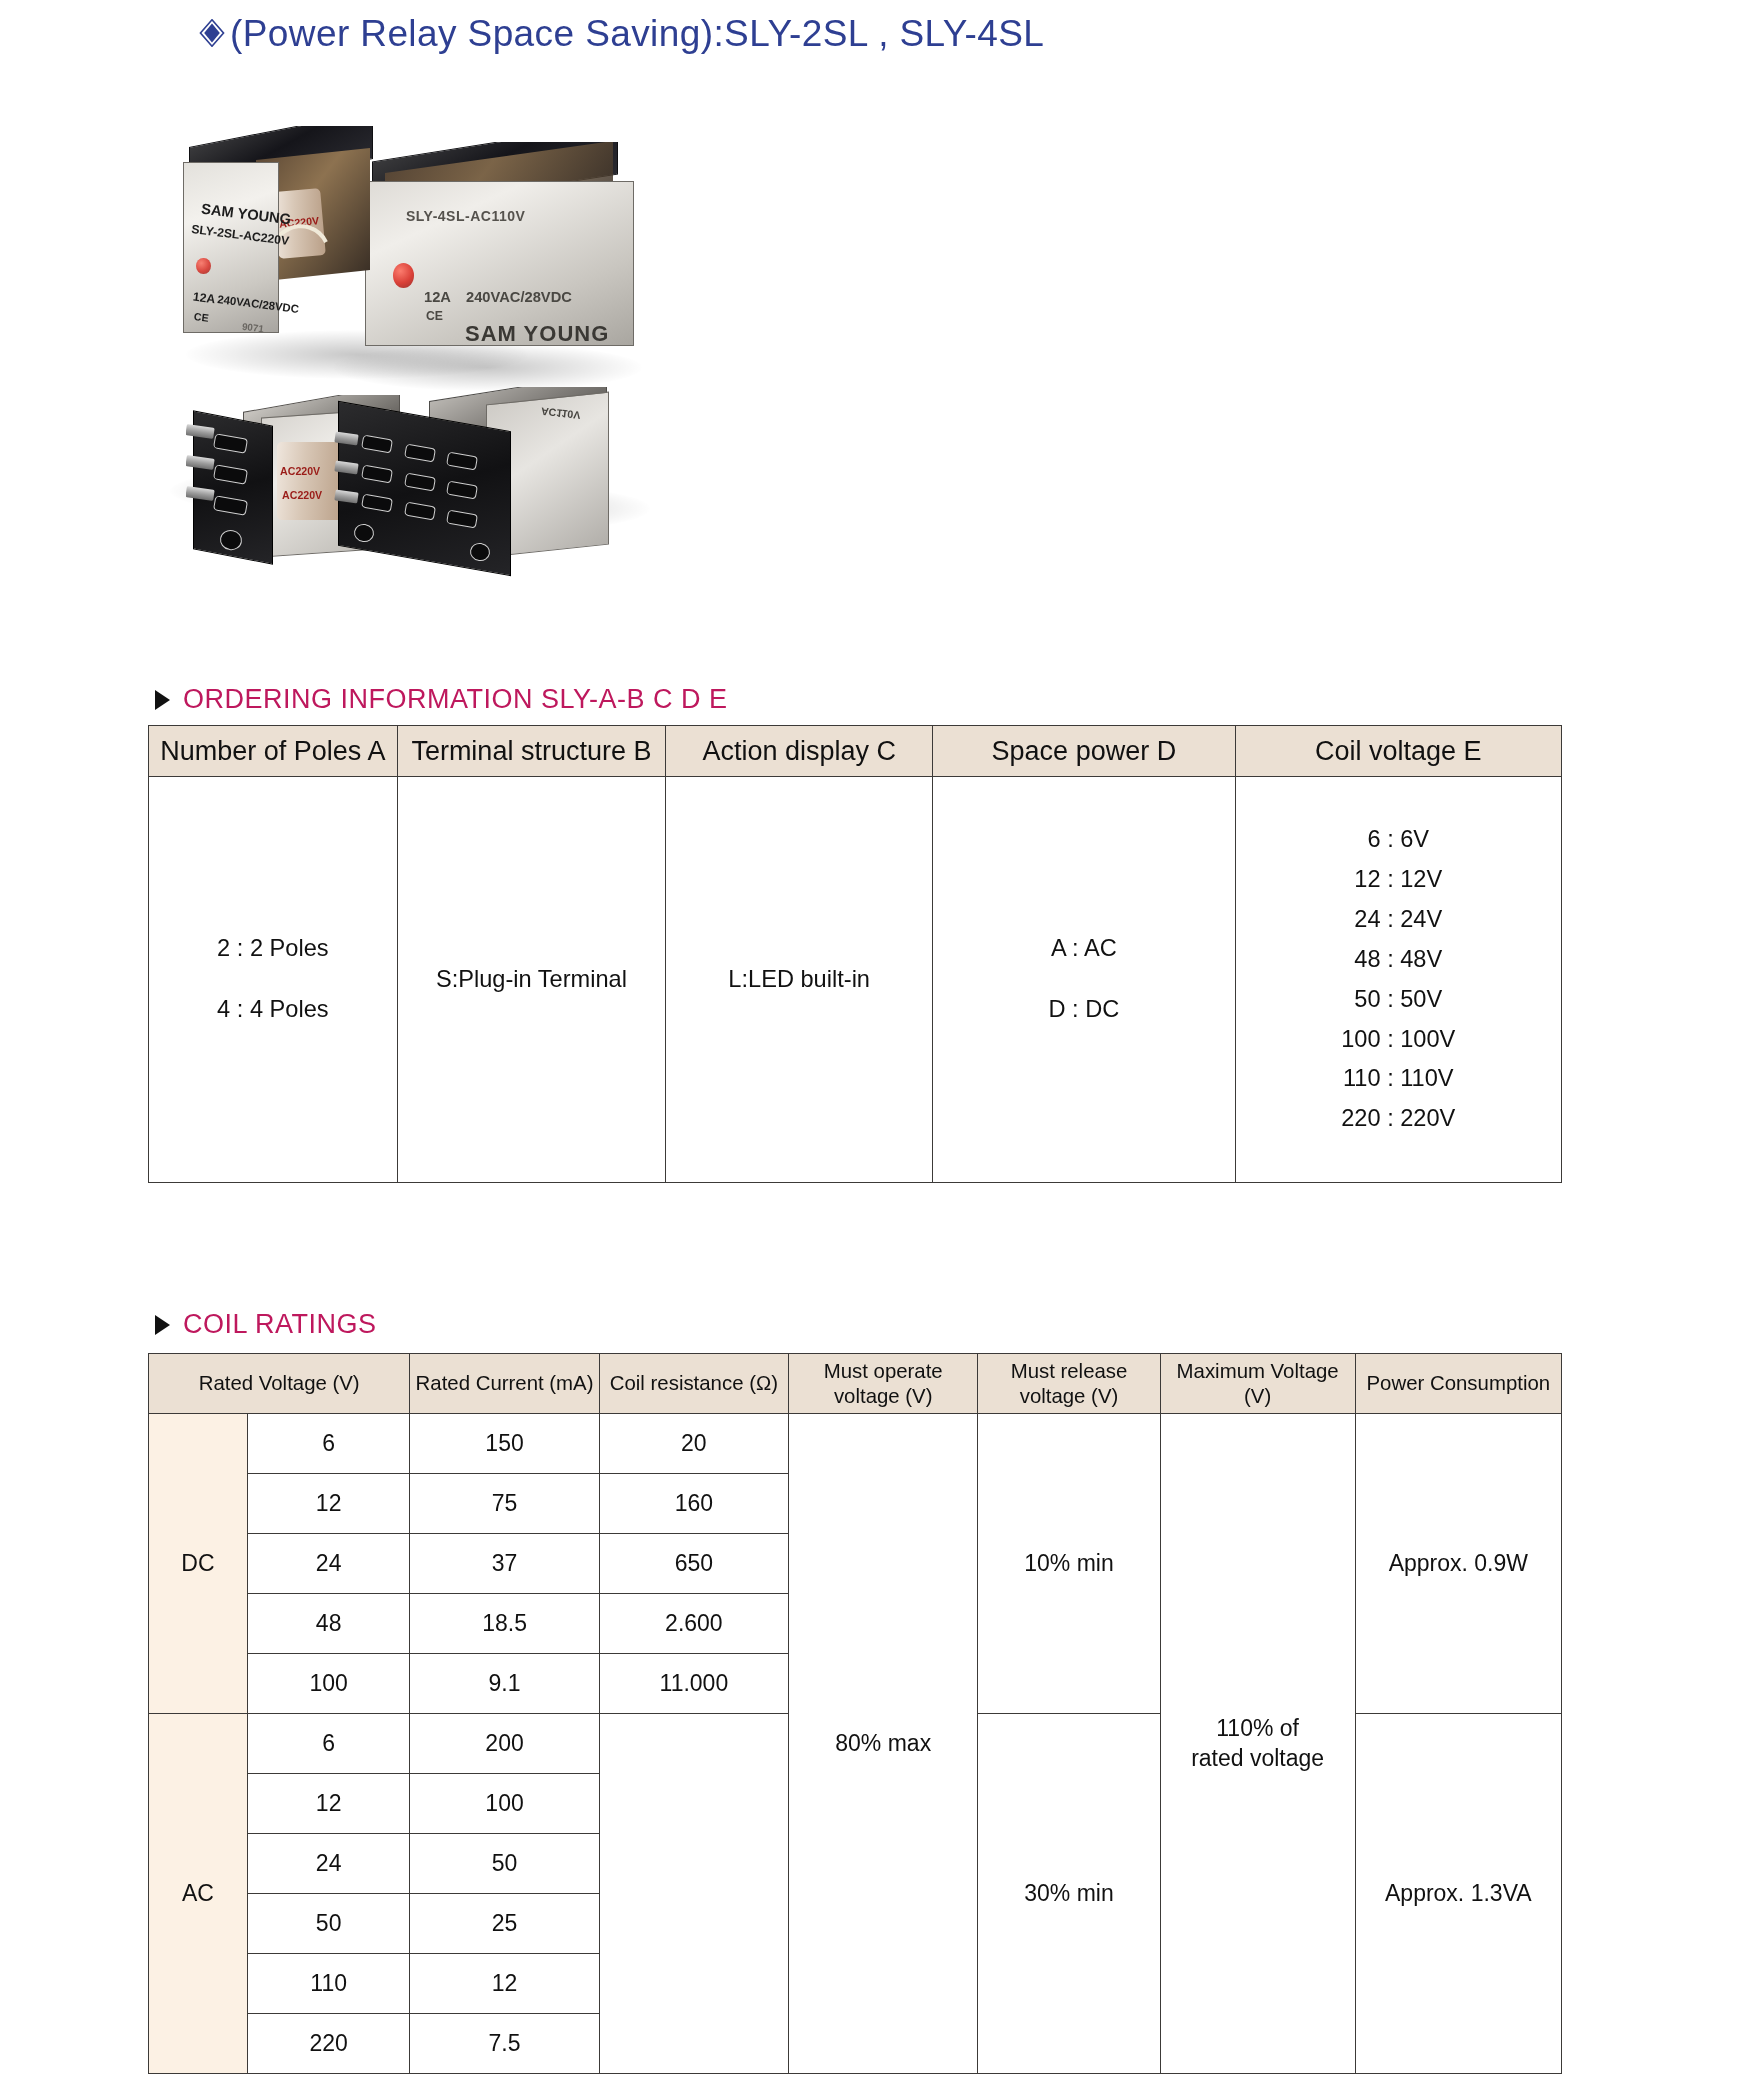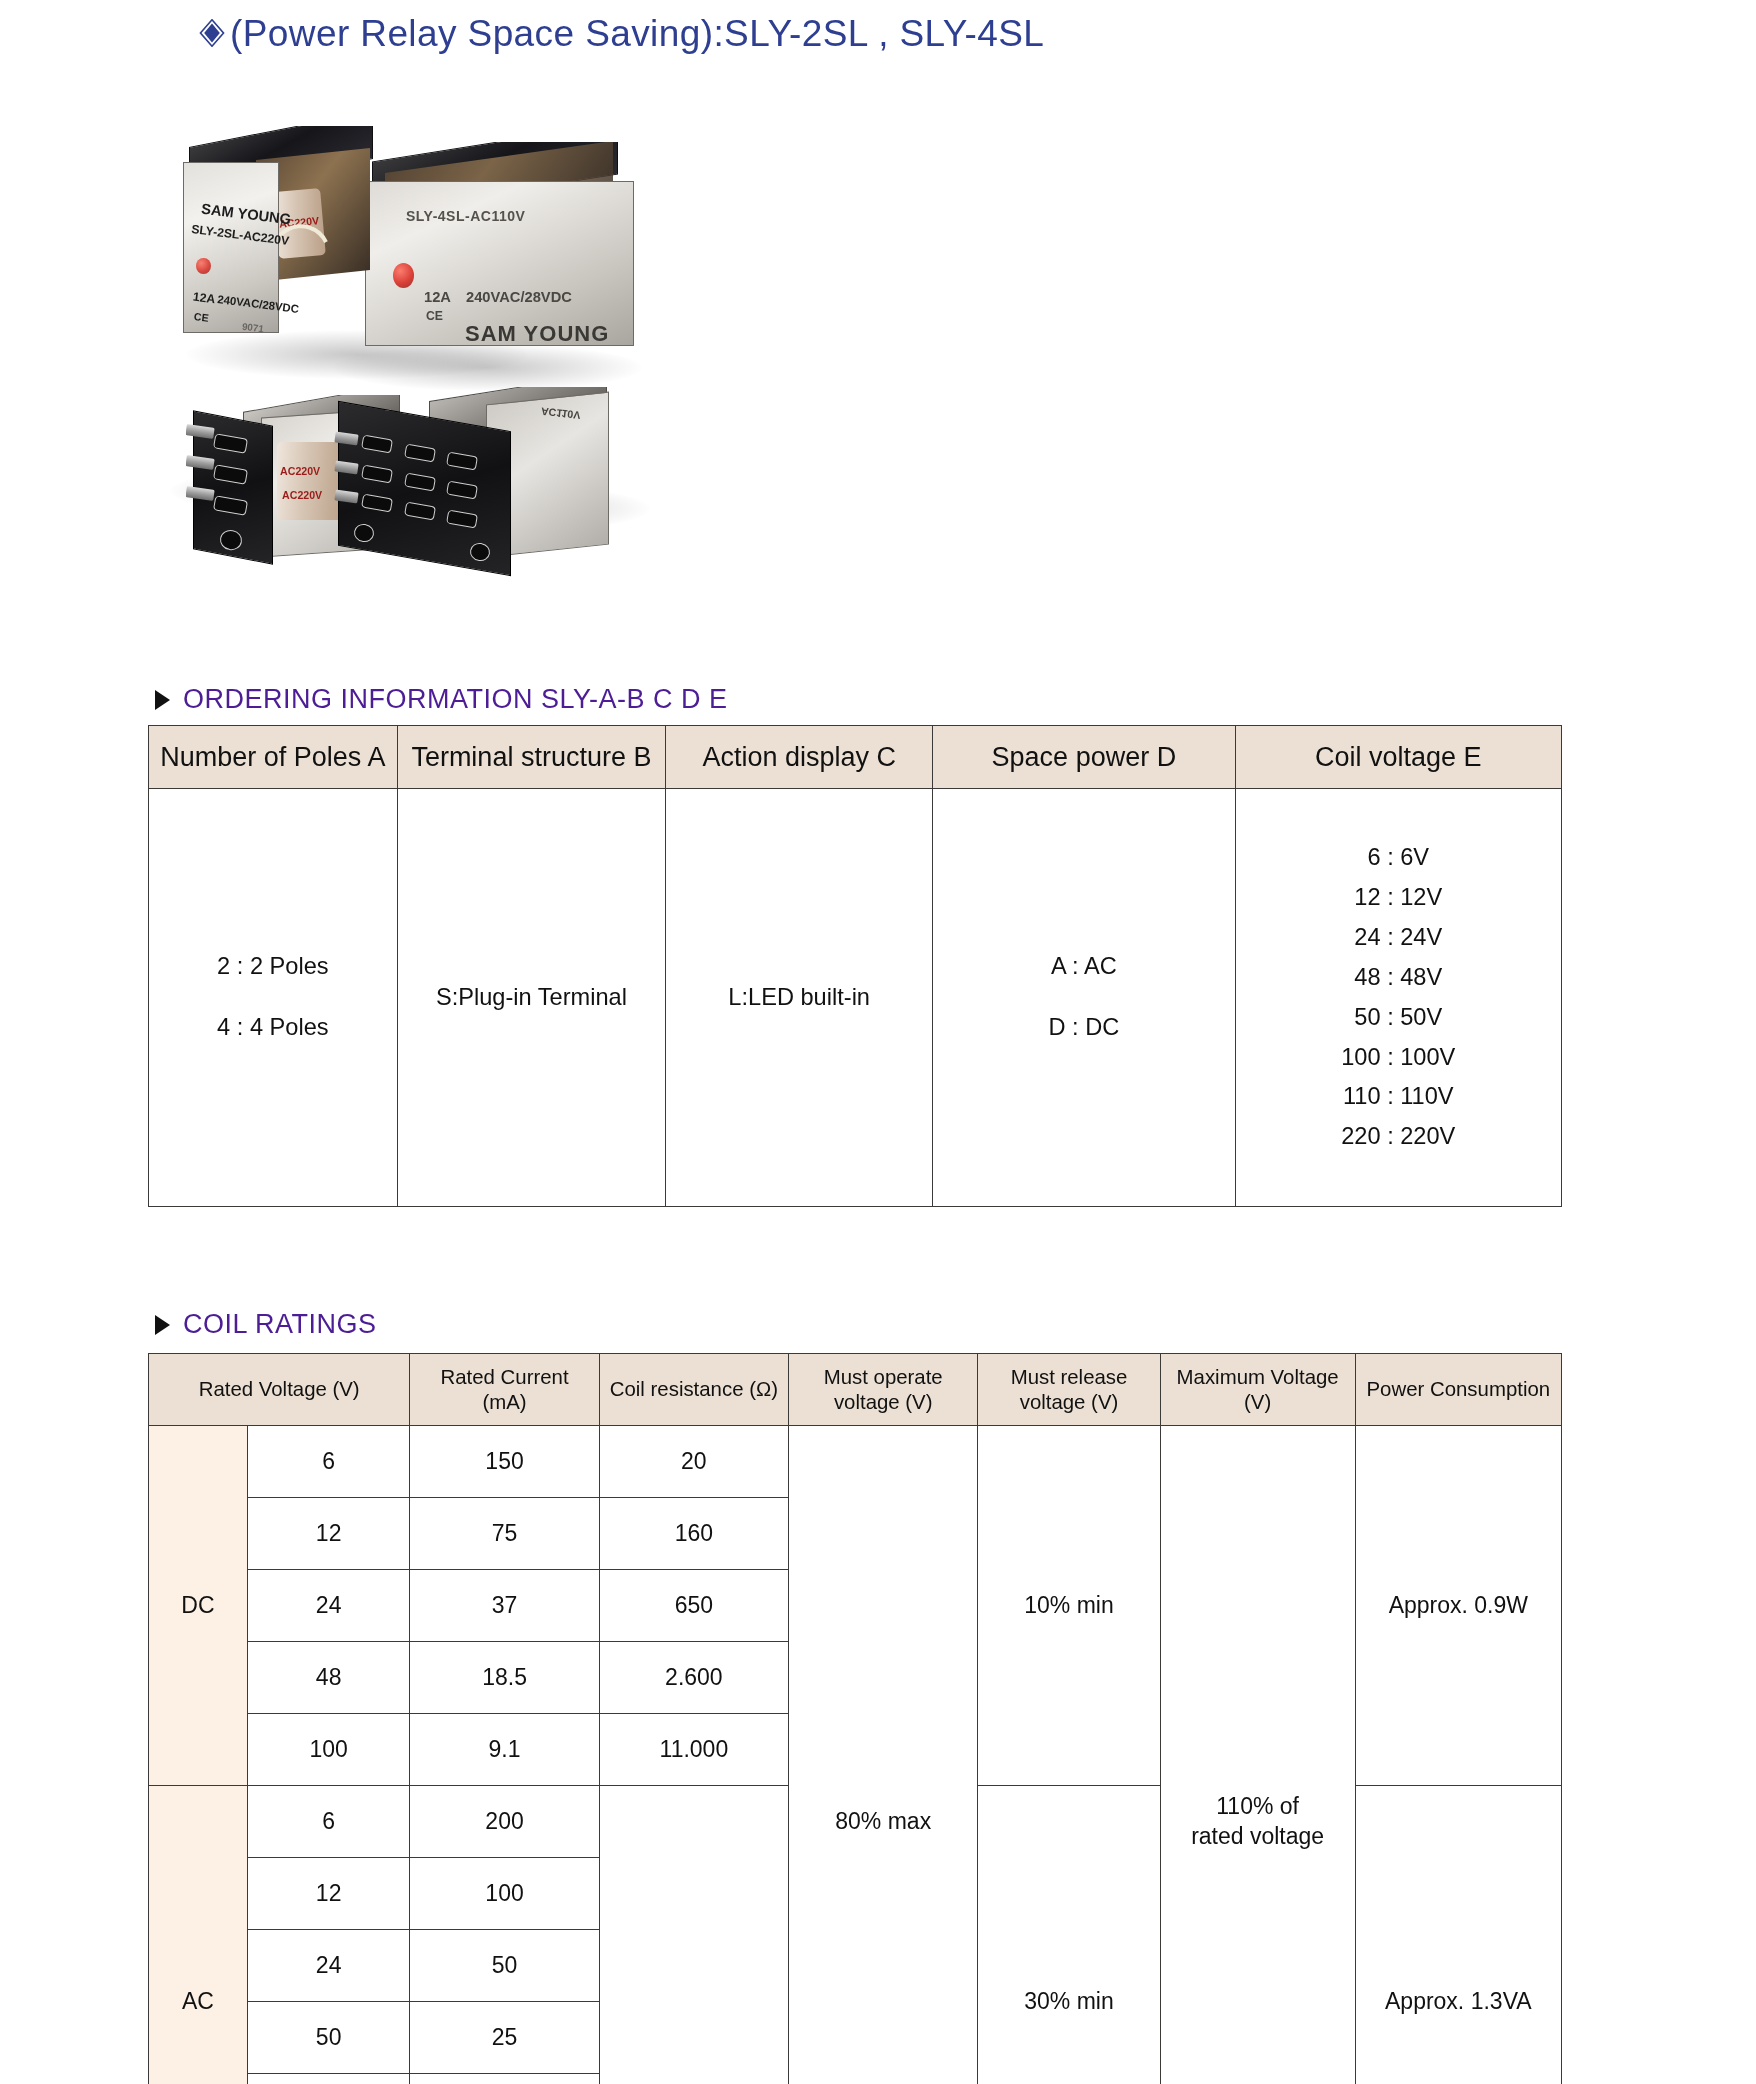--- a/index.html
+++ b/index.html
@@ -119,21 +119,21 @@
   }
 
   
   .section-heading {
     position: absolute;
     display: flex;
     align-items: center;
     gap: 13px;
     font-size: 27px;
     letter-spacing: 0.5px;
-    color: #4c1d95;
+    color: #be185d;
     white-space: nowrap;
   }
   .tri-icon {
     width: 0;
     height: 0;
     border-left: 15.5px solid #111;
     border-top: 10.6px solid transparent;
     border-bottom: 10.6px solid transparent;
     flex: 0 0 auto;
   }
@@ -145,21 +145,21 @@
     table-layout: fixed;
     background: #ffffff;
   }
   table.sheet th,
   table.sheet td {
     border: 0.8px solid #3c3a38;
     text-align: center;
     vertical-align: middle;
     font-weight: normal;
     color: #111;
-    padding: 6px;
+    padding: 0;
   }
   table.sheet thead th {
     background: #ebe0d3;
   }
 
   
   #ordering-table {
     left: 148px;
     top: 725px;
     width: 1414px;

